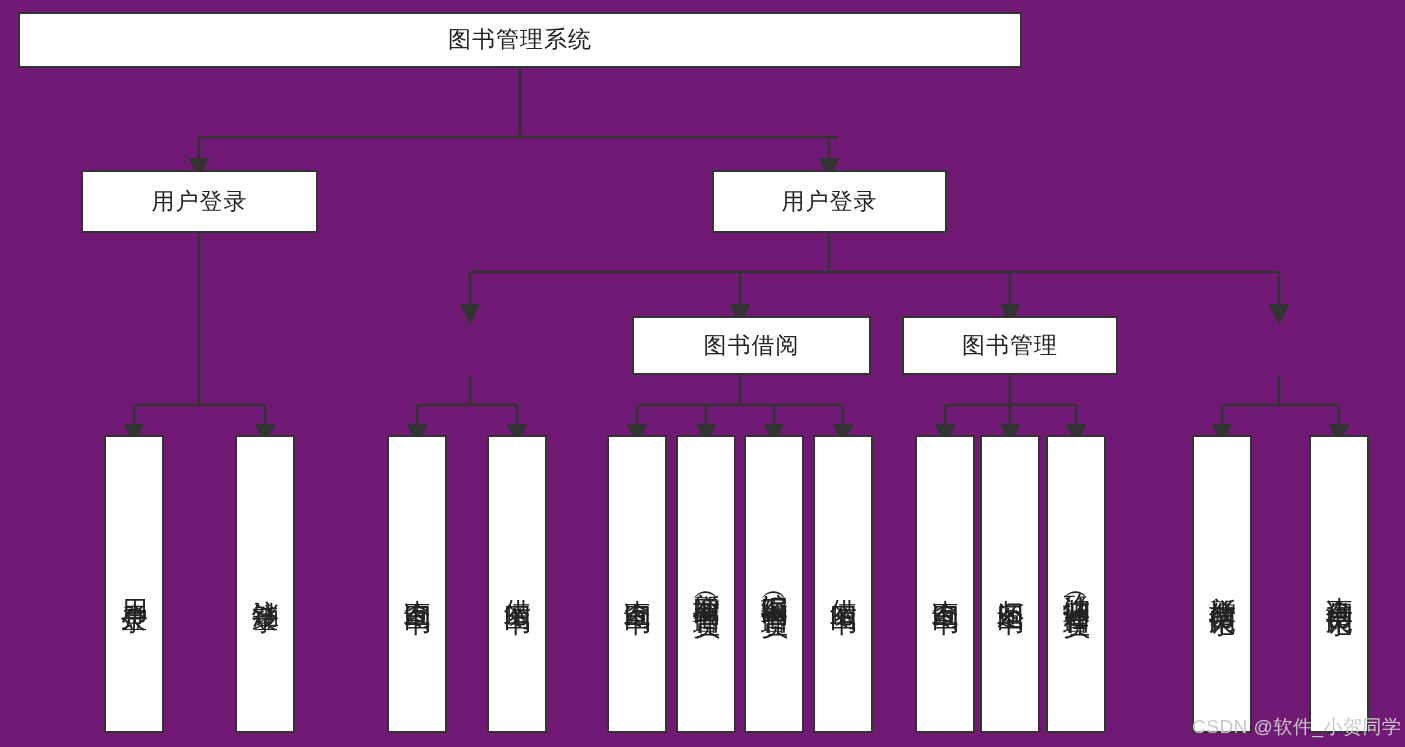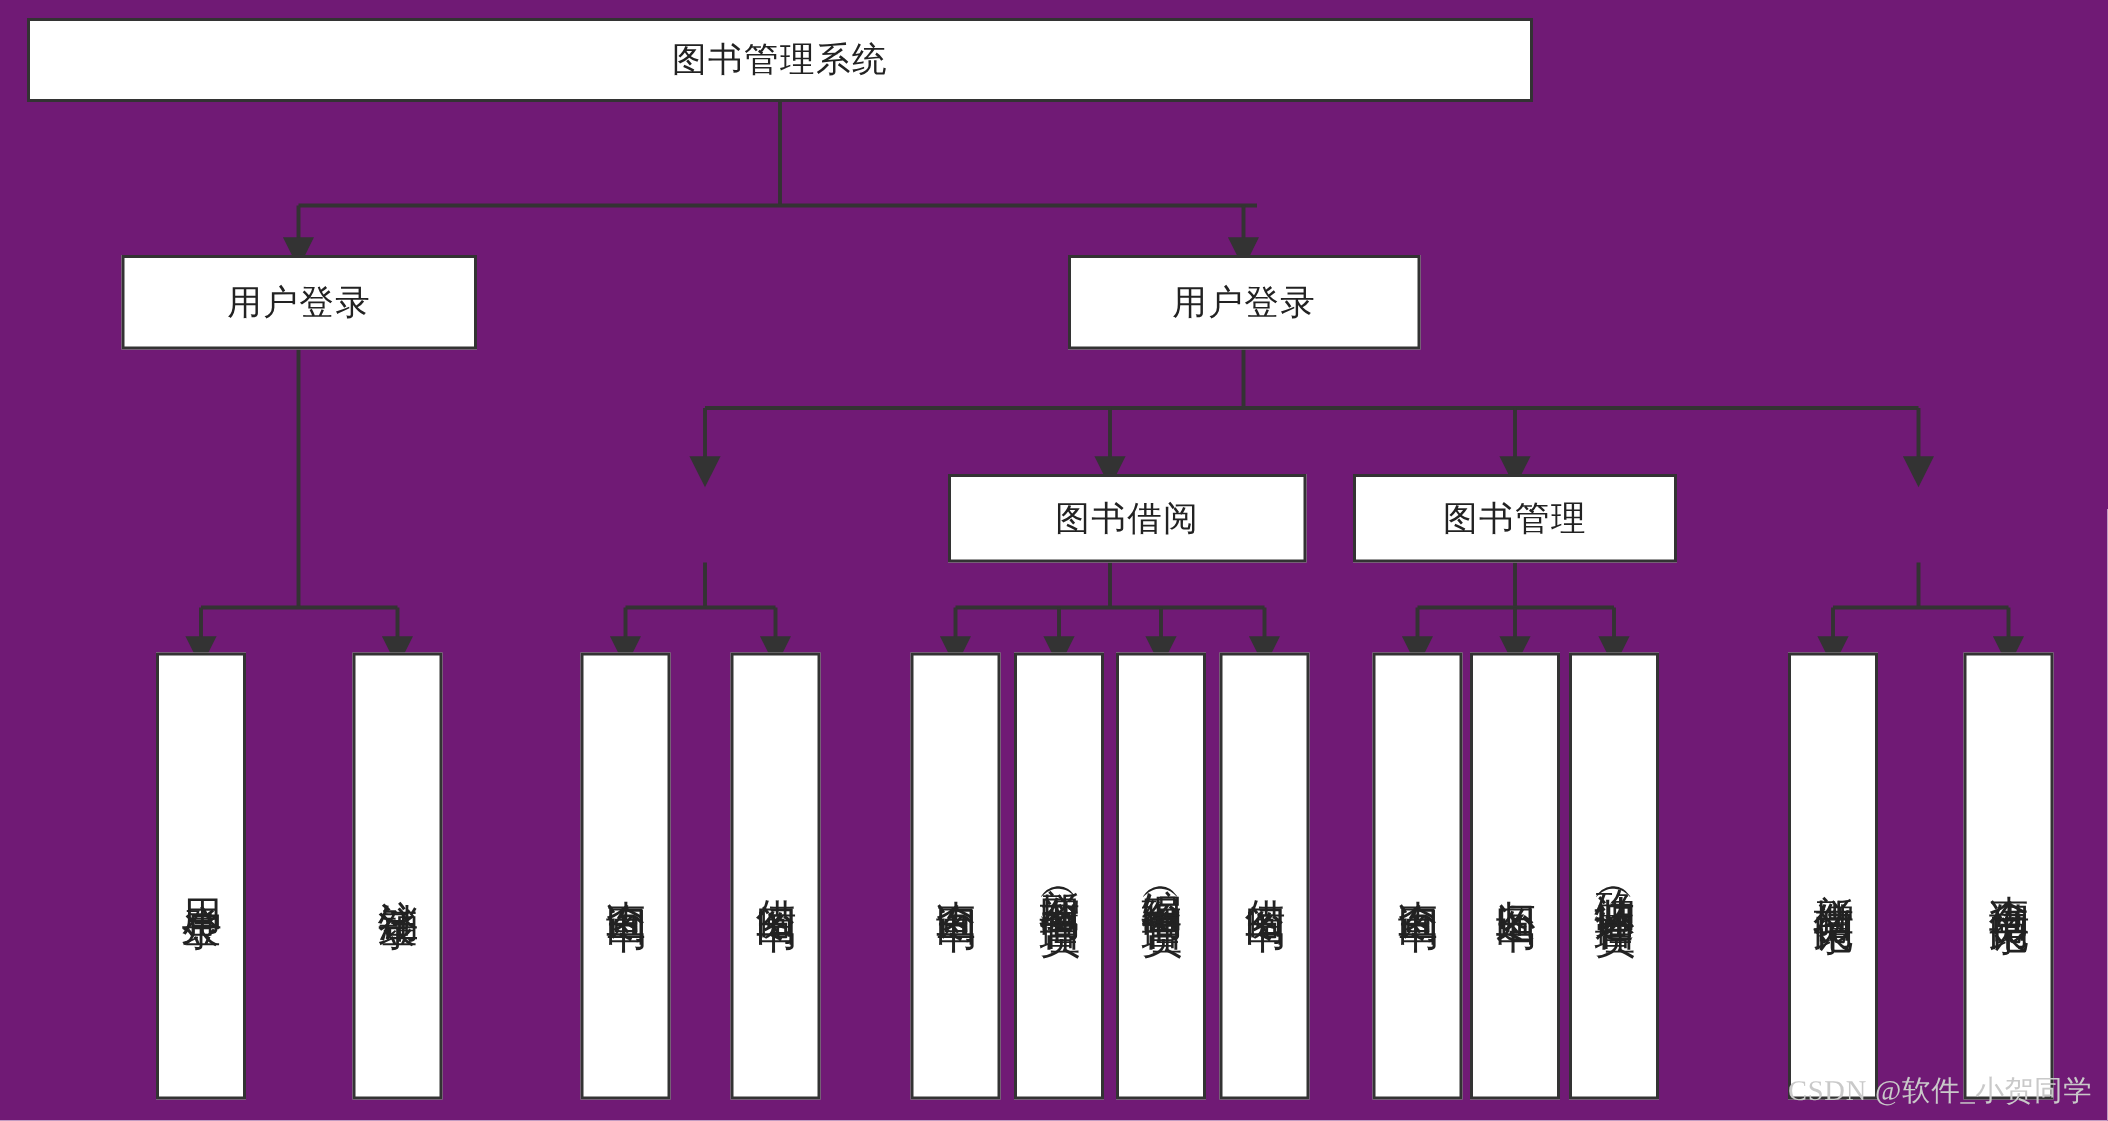--- a/index.html
+++ b/index.html
@@ -64,21 +64,20 @@
     white-space: nowrap;
     max-height: 280px;
   }
   .watermark {
     position: absolute;
     color: #c9c9c9;
     font-size: 19px;
     white-space: nowrap;
     z-index: 5;
     letter-spacing: 0.5px;
-    font-family: Liberation Serif, serif;
   }
 </style>
 </head>
 <body>
 
 <div id="canvas">
 
   <svg id="edges" viewBox="0 0 1405 747" xmlns="http://www.w3.org/2000/svg">
     <defs>
       <marker id="arrow" markerWidth="10" markerHeight="10" refX="1.5" refY="4" orient="auto" markerUnits="strokeWidth">

